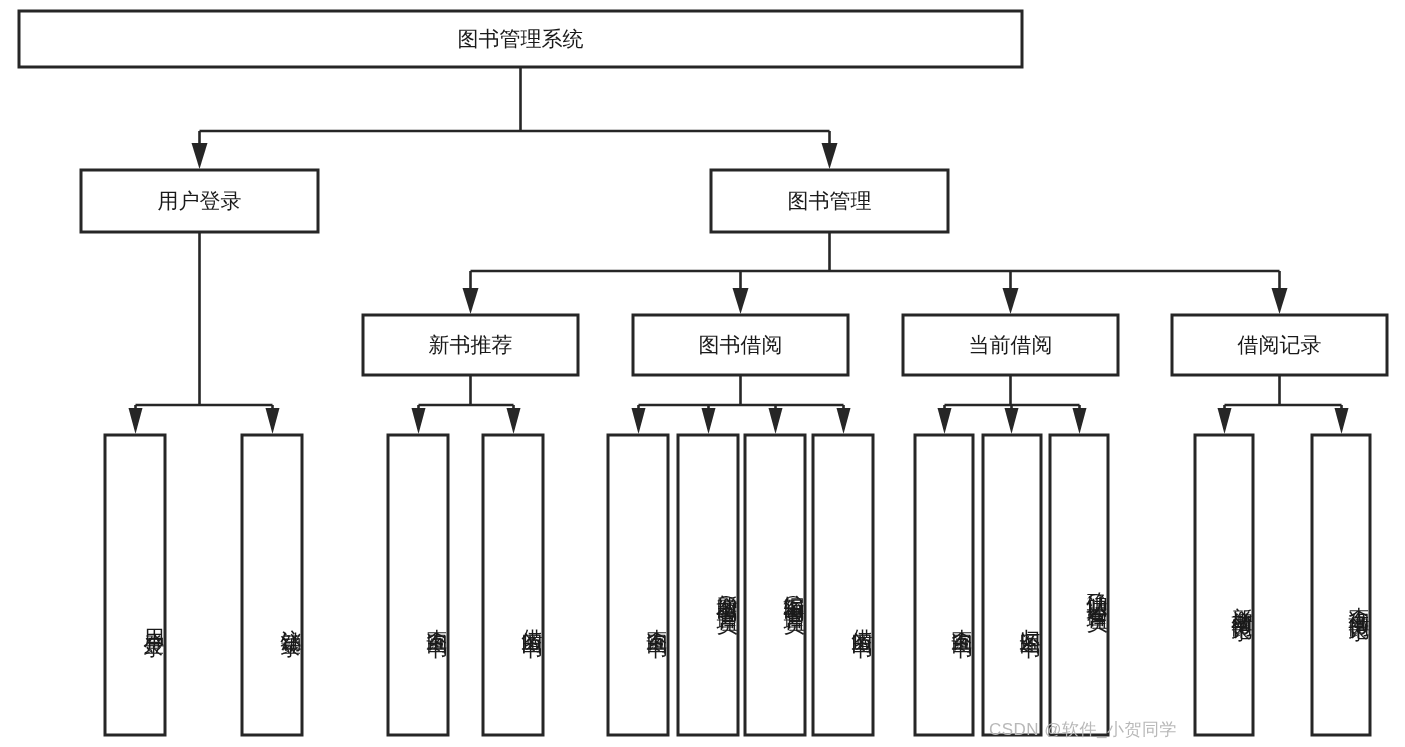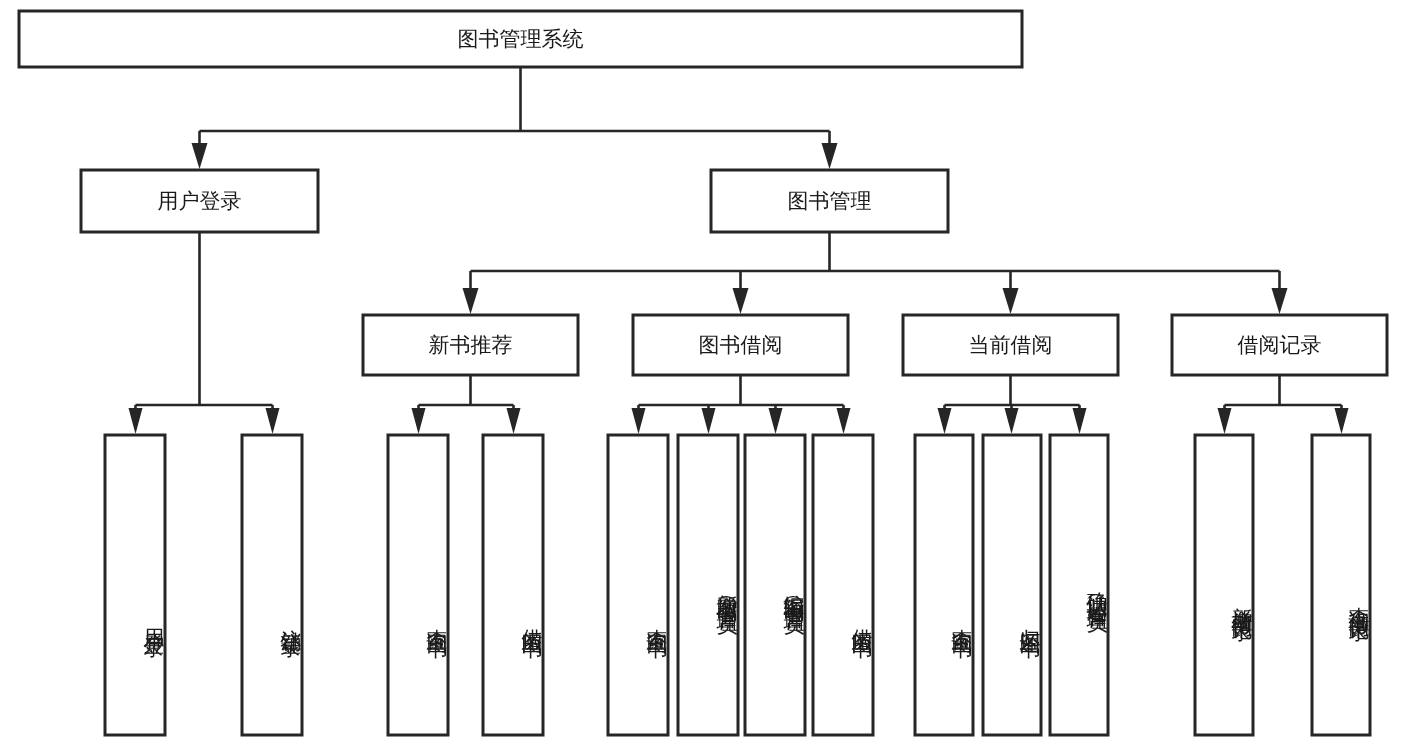--- a/index.html
+++ b/index.html
@@ -210,14 +210,15 @@
   <div class="node-label-v" style="left:608px; top:500px; width:60px; height:235px;">查询图书</div>
   <div class="node-label-v" style="left:678px; top:445px; width:60px; height:290px;">新增图书（管理员）</div>
   <div class="node-label-v" style="left:745px; top:445px; width:60px; height:290px;">编辑图书（管理员）</div>
   <div class="node-label-v" style="left:813px; top:500px; width:60px; height:235px;">借阅图书</div>
   <div class="node-label-v" style="left:915px; top:500px; width:58px; height:235px;">查询图书</div>
   <div class="node-label-v" style="left:983px; top:500px; width:58px; height:235px;">归还图书</div>
   <div class="node-label-v" style="left:1050px; top:442px; width:58px; height:293px;">确认归还（管理员）</div>
   <div class="node-label-v" style="left:1195px; top:463px; width:58px; height:272px;">新增借阅记录</div>
   <div class="node-label-v" style="left:1312px; top:463px; width:58px; height:272px;">查询借阅记录</div>
 
+  <div class="watermark">CSDN @软件_小贺同学</div>
 
 </div>
 
 </body></html>

